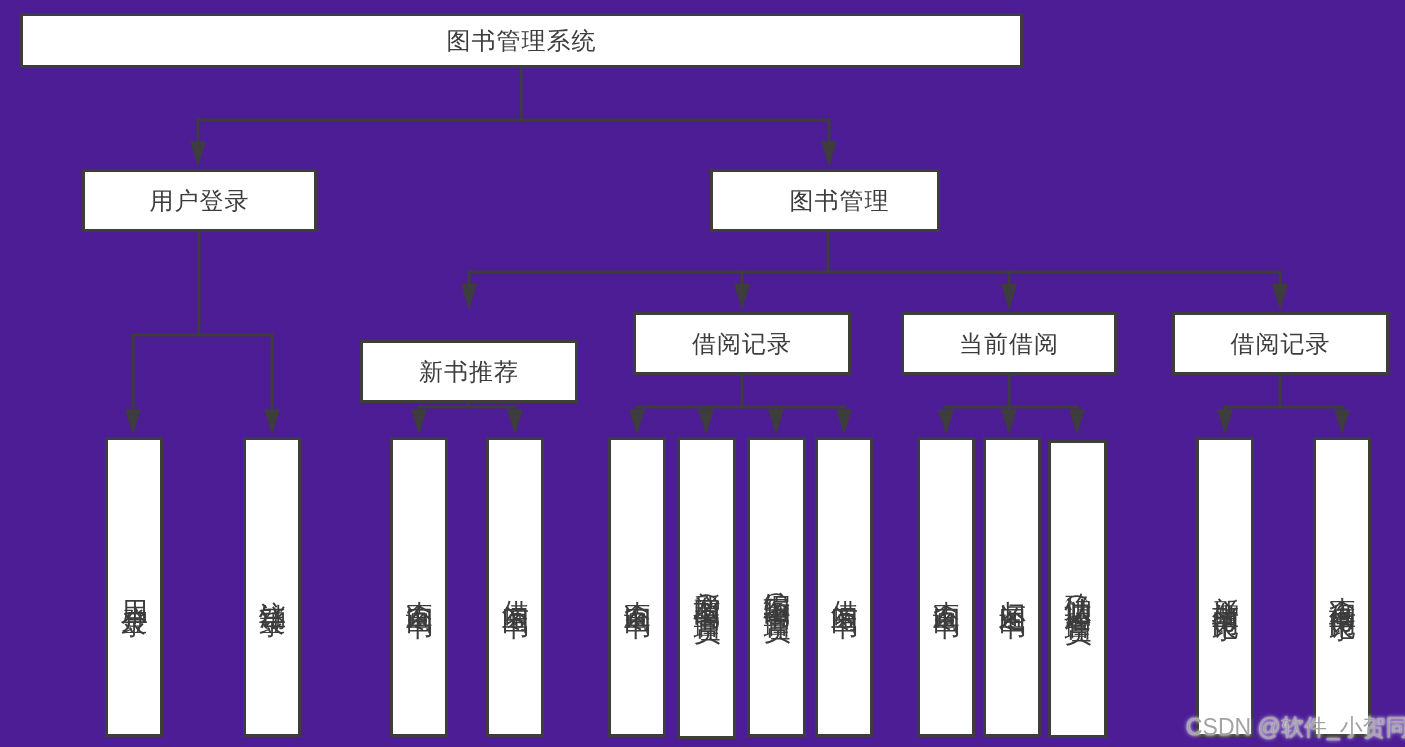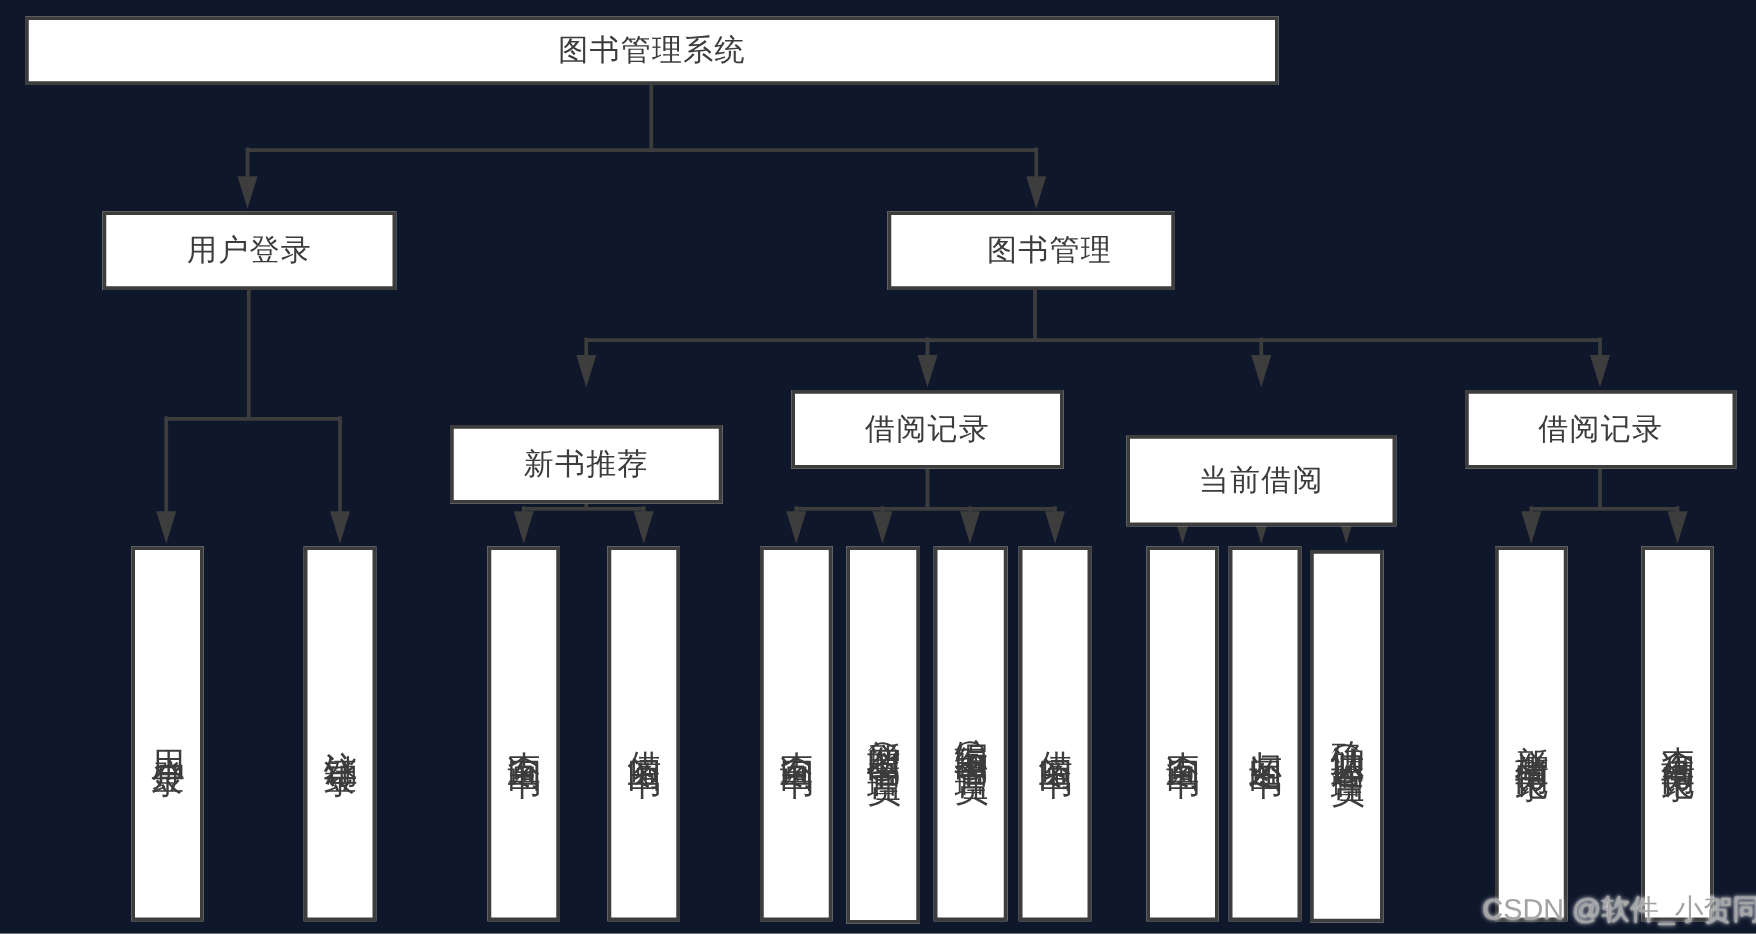--- a/index.html
+++ b/index.html
@@ -3,21 +3,21 @@
 <meta charset="utf-8">
 <style>
   * { margin: 0; padding: 0; box-sizing: border-box; }
   html, body { background: #ffffff; }
   body { font-family: "Liberation Sans", "DejaVu Sans", sans-serif; }
 
   .canvas {
     position: relative;
     width: 1405px;
     height: 747px;
-    background: #0f172a;
+    background: #4c1d95;
     overflow: hidden;
   }
 
   .connectors {
     position: absolute;
     left: 0; top: 0;
     width: 1405px; height: 747px;
     pointer-events: none;
   }
 
@@ -109,21 +109,21 @@
   <div class="node h" style="left:710px; top:169px; width:230px; height:63px;padding-left:29px;">
     <span>图书管理</span>
   </div>
 
   <div class="node h" style="left:360px; top:312px; width:218px; height:63px;margin-top:28px;">
     <span>新书推荐</span>
   </div>
   <div class="node h" style="left:633px; top:312px; width:218px; height:63px;">
     <span>借阅记录</span>
   </div>
-  <div class="node h" style="left:901px; top:312px; width:216px; height:73px;margin-top:36px;">
+  <div class="node h" style="left:901px; top:312px; width:216px; height:63px;">
     <span>当前借阅</span>
   </div>
   <div class="node h" style="left:1172px; top:312px; width:217px; height:63px;">
     <span>借阅记录</span>
   </div>
 
   <div class="node v" style="left:105px; top:437px; width:58px; height:300px;">
     <span>用户登录</span>
   </div>
   <div class="node v" style="left:243px; top:437px; width:58px; height:300px;">

